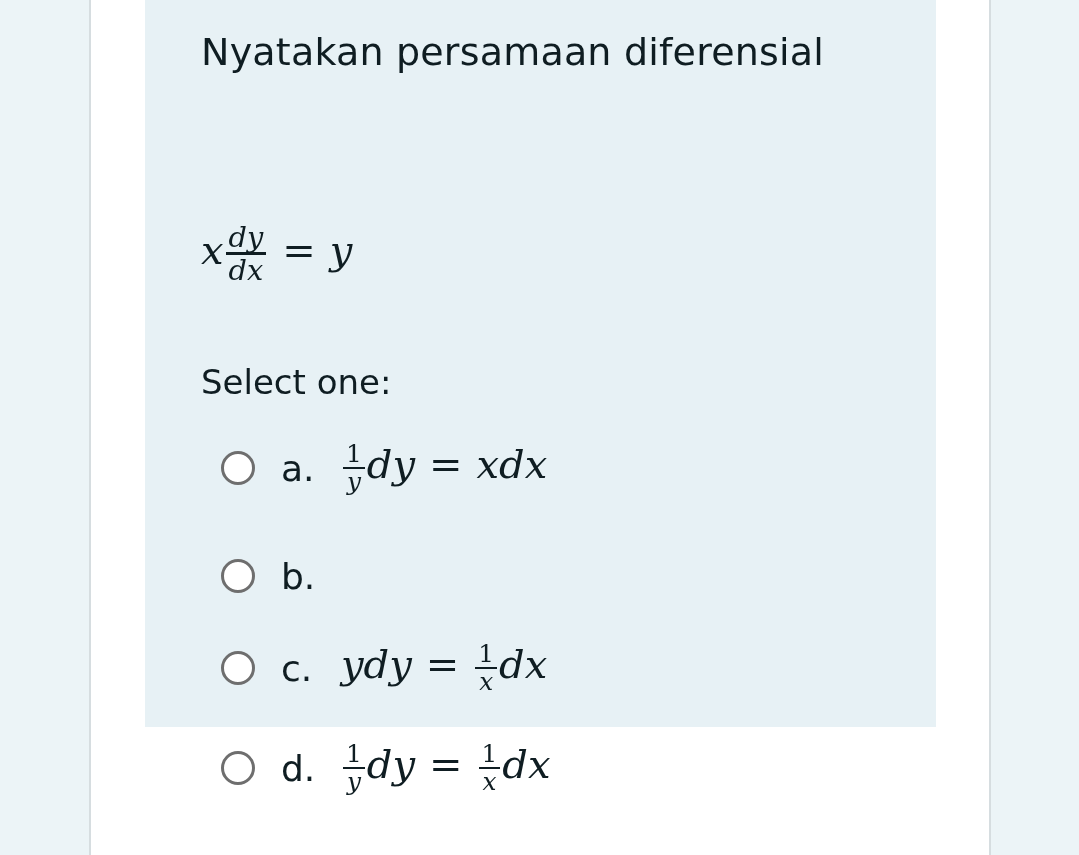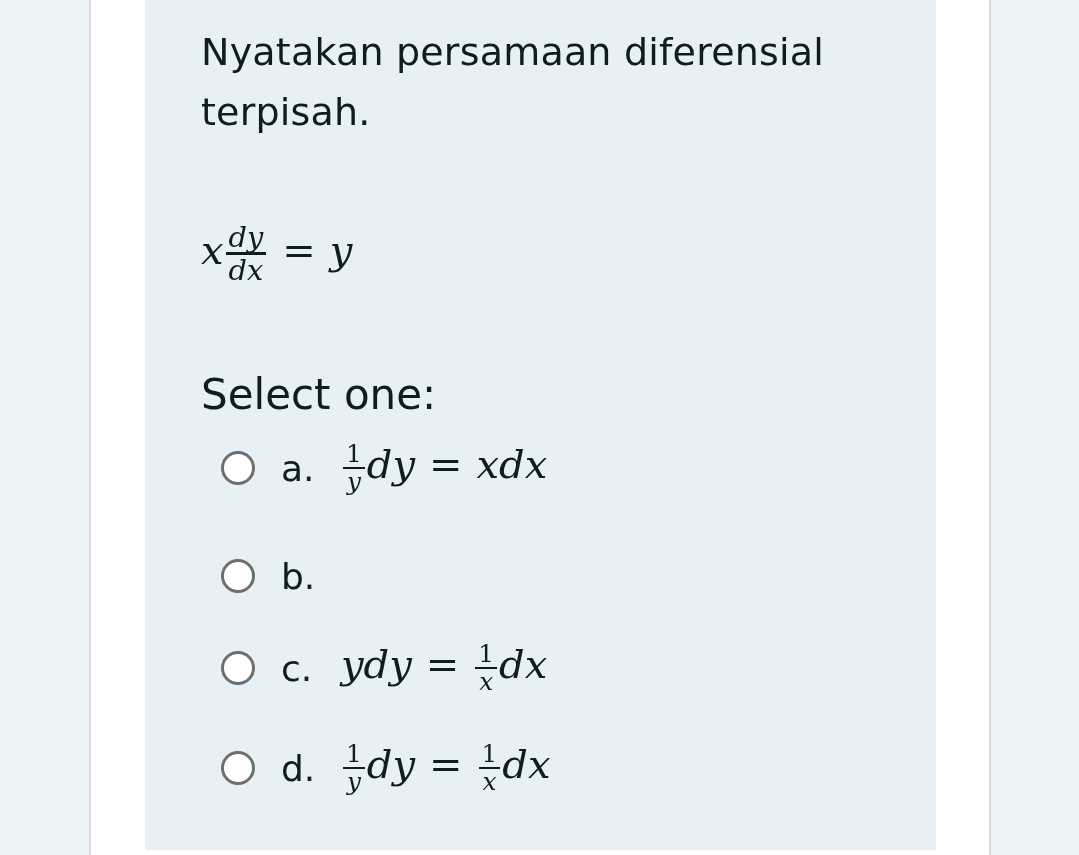--- a/index.html
+++ b/index.html
@@ -1,41 +1,40 @@
 <!DOCTYPE html>
 <html><head>
 <meta charset="utf-8">
 <style>
   html, body { margin:0; padding:0; }
   body { width:1079px; height:855px; overflow:hidden; background:#ecf4f7; position:relative; font-family:"DejaVu Sans","Liberation Sans",sans-serif; color:#0f1d22; }
   .page { position:absolute; left:89px; top:0; width:902px; height:855px; background:#fff; border-left:2px solid #d6dde0; border-right:2px solid #d6dde0; box-sizing:border-box; }
-  .qbox { position:absolute; left:145px; top:0; width:791px; height:850px; background:#e7f1f5; }
+  .qbox { position:absolute; left:145px; top:0; width:791px; height:727px; background:#e7f1f5; }
   .qtext { position:absolute; left:56px; top:22px; width:700px; font-size:38px; line-height:60px; letter-spacing:0.2px; }
   .eq { position:absolute; font-family:"DejaVu Serif","Liberation Serif",serif; font-style:italic; font-size:40px; color:#0f1d22; white-space:nowrap; }
   .frac { display:inline-block; vertical-align:middle; text-align:center; font-size:0.72em; line-height:1.05; margin:0 2px; }
   .frac .num { display:block; padding:0 3px; border-bottom:3px solid #0f1d22; }
   .frac .num.up { font-style:normal; }
   .frac .den { display:block; padding:0 3px; }
   .sfrac { font-size:0.62em; }
   .sfrac .num { border-bottom-width:2px; }
   .rel { font-style:normal; margin:0 14px; }
-  .select { position:absolute; left:56px; top:370px; font-size:42px; }
+  .select { position:absolute; left:56px; top:362px; font-size:34px; }
   .opt { position:absolute; left:76px; height:60px; display:flex; align-items:center; }
   .radio { width:34px; height:34px; border:3px solid #6e6e6e; border-radius:50%; background:#fff; box-sizing:border-box; }
   .olabel { font-size:36px; margin-left:26px; width:60px; }
   .opt .eq { position:static; }
 </style>
 </head>
 <body>
 
 <div class="page"></div>
 <div class="qbox">
   <div class="qtext">
     <div>Nyatakan persamaan diferensial</div>
-    <div>terpisah.</div>
   </div>
 
   <div class="eq" style="left:56px; top:222px;">
     <span>x</span><span class="frac"><span class="num">dy</span><span class="den">dx</span></span><span class="rel">=</span><span>y</span>
   </div>
 
   <div class="select">Select one:</div>
 
   <div class="opt" style="top:438px;">
     <div class="radio"></div>

